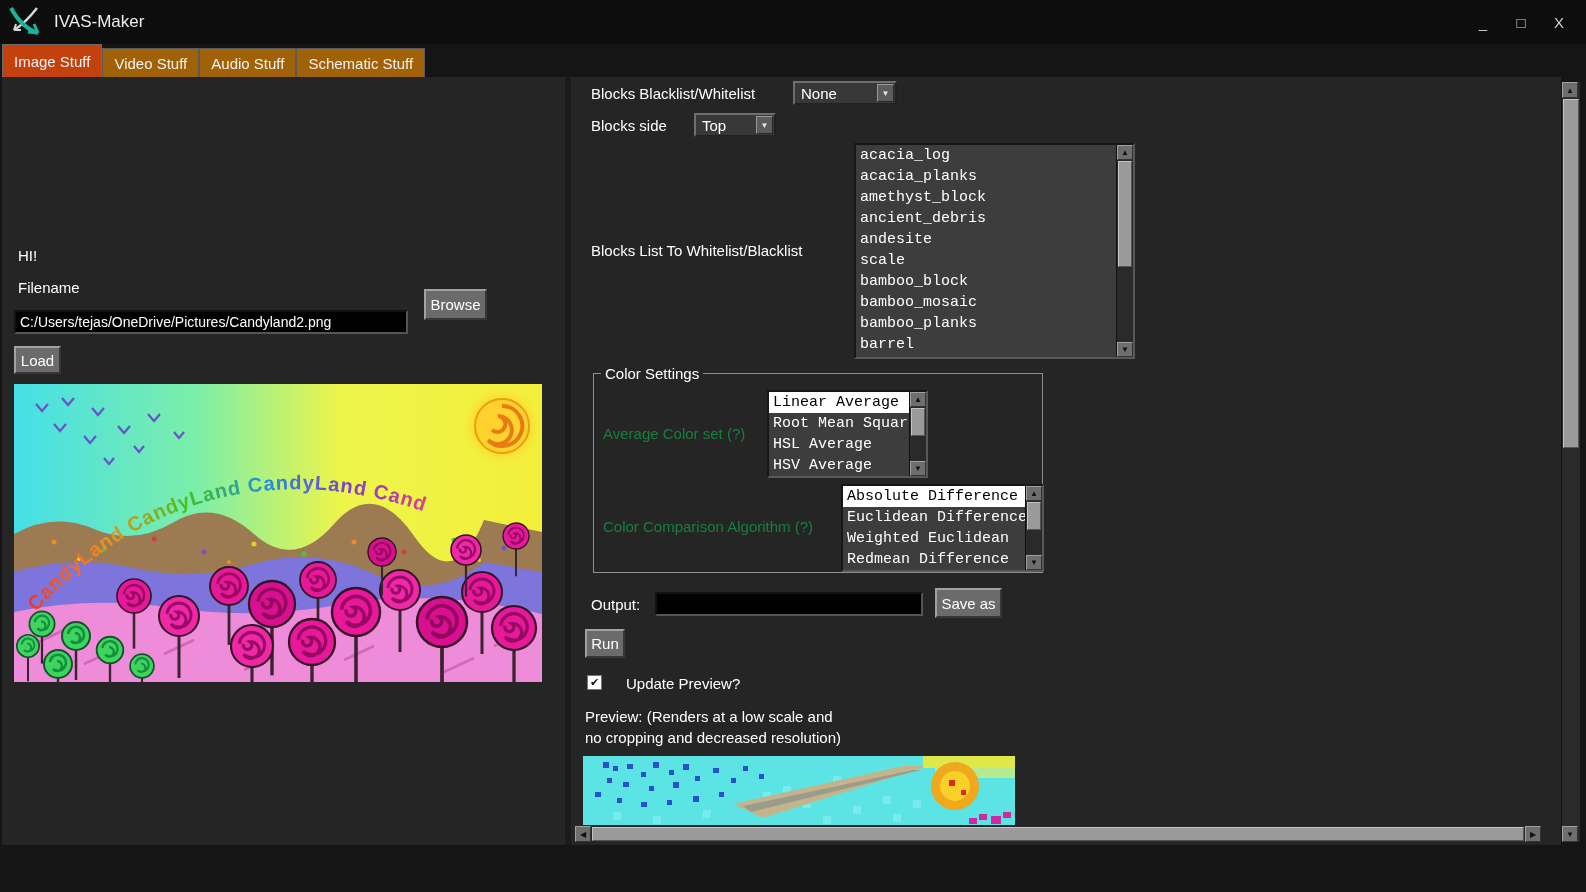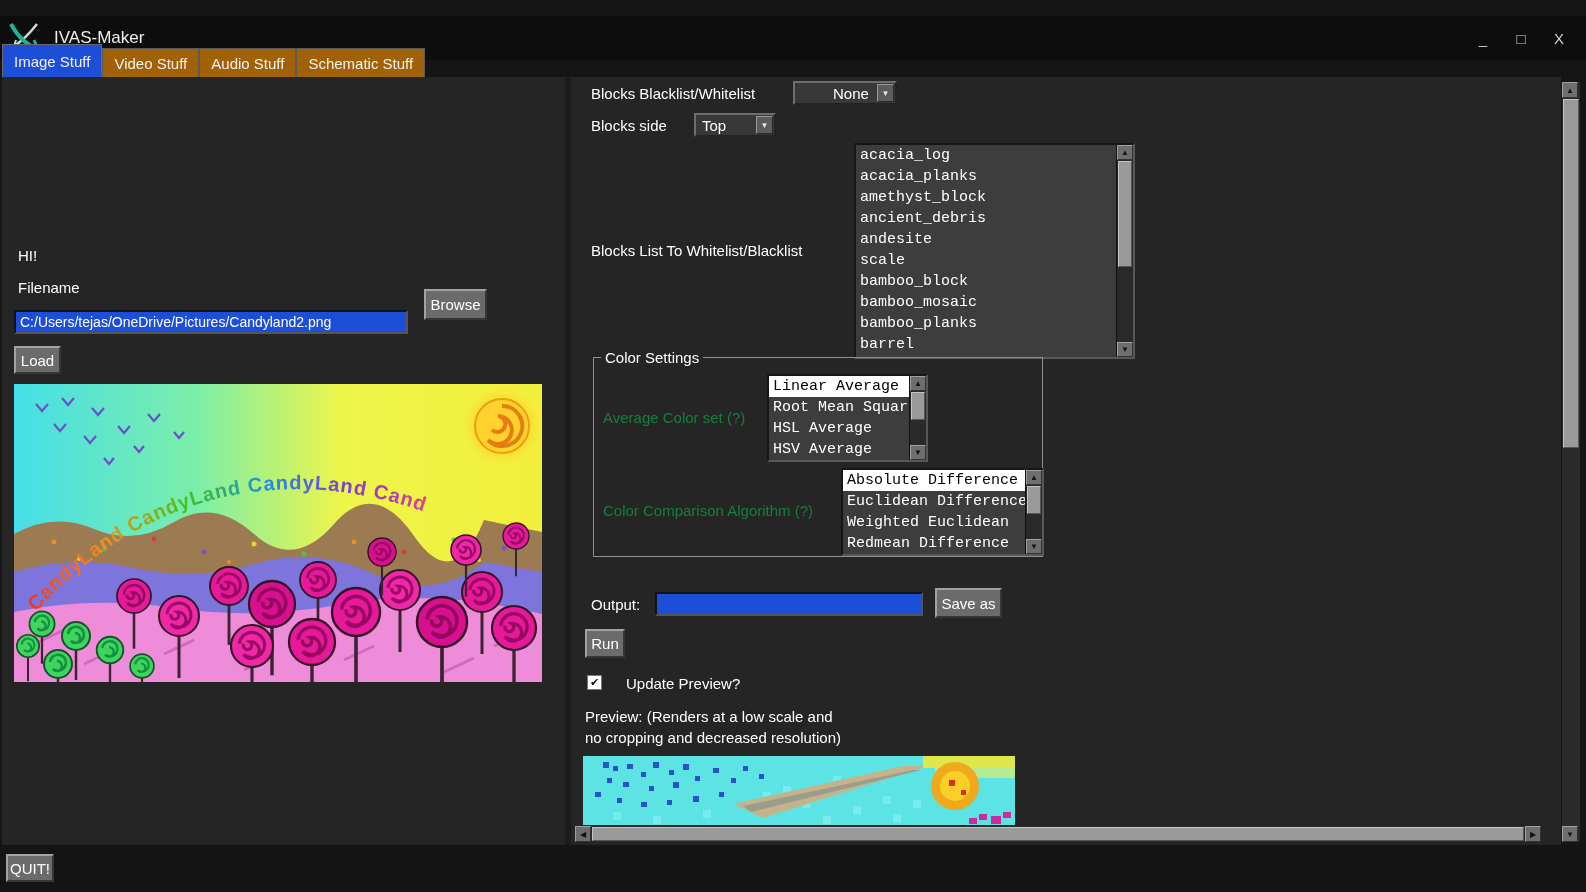--- a/index.html
+++ b/index.html
@@ -1,29 +1,29 @@
 <!DOCTYPE html>
 <html><head>
 <meta charset="utf-8">
 <style>
 *{box-sizing:border-box;margin:0;padding:0;}
 html,body{background:#101010;}
 #root{position:relative;width:1586px;height:892px;background:#151515;font-family:"Liberation Sans","DejaVu Sans",sans-serif;color:#fff;overflow:hidden;}
-.titlebar{position:absolute;left:0;top:0;width:1586px;height:44px;background:#0d0d0d;display:flex;align-items:center;margin-top:16px;}
+.titlebar{position:absolute;left:0;top:0;width:1586px;height:44px;background:#0d0d0d;display:flex;align-items:center;}
 .title-text{font-size:17px;color:#ededed;margin-left:10px;}
 .win-controls{margin-left:auto;display:flex;gap:16px;margin-right:16px;color:#cfcfcf;font-size:15px;}
 .win-btn{width:22px;text-align:center;cursor:default;}
 .tabbar{position:absolute;left:2px;top:44px;height:33px;display:flex;align-items:flex-end;}
 .tab{padding:0 11px;background:#a16207;color:#f2f2f2;font-size:15px;border:1px solid #5a5a5a;border-bottom:none;height:29px;display:flex;align-items:center;white-space:nowrap;}
-.tab.active{background:#1d4ed8;height:33px;border-color:#6a6a6a;}
+.tab.active{background:#c2410c;height:33px;border-color:#6a6a6a;}
 .panel{position:absolute;top:77px;height:768px;background:#252525;}
 .sash{position:absolute;left:565px;top:77px;width:6px;height:768px;background:#1b1b1b;}
 .label{position:absolute;font-size:15px;color:#fff;white-space:nowrap;}
 .label.purple{color:#15803d;}
-.entry{position:absolute;background:#1d4ed8;border:2px solid;border-color:#121212 #555555 #555555 #121212;color:#fff;font-size:14px;font-family:inherit;padding:0 4px;outline:none;}
+.entry{position:absolute;background:#000000;border:2px solid;border-color:#121212 #555555 #555555 #121212;color:#fff;font-size:14px;font-family:inherit;padding:0 4px;outline:none;}
 .btn{position:absolute;background:#6b6b6b;color:#fff;border:2px solid;border-color:#a2a2a2 #363636 #363636 #a2a2a2;font-size:15px;font-family:inherit;display:flex;align-items:center;justify-content:center;white-space:nowrap;cursor:default;}
 .optmenu{position:absolute;height:24px;background:#383838;border:2px solid;border-color:#6e6e6e #222222 #222222 #6e6e6e;display:flex;align-items:center;font-size:15px;cursor:default;}
 .opt-val{flex:1;padding-left:6px;}
 .opt-arrow{width:17px;align-self:stretch;margin:1px;background:#5c5c5c;border:1px solid;border-color:#999999 #2a2a2a #2a2a2a #999999;display:flex;align-items:center;justify-content:center;font-size:8px;color:#e8e8e8;}
 .listbox{position:absolute;background:#3d3d3d;border:2px solid;border-color:#161616 #585858 #585858 #161616;display:flex;}
 .lb-items{flex:1;overflow:hidden;font-family:Liberation Mono, monospace;}
 .lb-item{height:21px;line-height:21px;font-size:15px;color:#fff;padding-left:4px;white-space:nowrap;}
 .lb-item.selected{background:#ffffff;color:#000;}
 .vscroll{display:flex;flex-direction:column;width:17px;background:#2a2a2a;border-left:1px solid #111;}
 .vscroll-abs{position:absolute;display:flex;flex-direction:column;width:18px;background:#2a2a2a;}
@@ -179,21 +179,21 @@
         <use href="#pop" transform="translate(298 258) scale(1.15)" color="#e8189a"></use>
         <use href="#pop" transform="translate(238 262) scale(1.05)" color="#f028a8"></use>
       </g>
       <text font-size="20" font-weight="bold" fill="url(#rainbow)" letter-spacing="1" font-family="Liberation Sans, sans-serif">
         <textPath href="#arcpath">CandyLand CandyLand CandyLand Cand</textPath>
       </text>
     </svg>
   </div>
 
   <span class="label" style="left:591px;top:85px;">Blocks Blacklist/Whitelist</span>
-  <div class="optmenu" style="left:793px;top:81px;width:104px;padding-left:32px;">
+  <div class="optmenu" style="left:793px;top:81px;width:104px;">
     <span class="opt-val">None</span>
     <span class="opt-arrow">
         <span>▼</span>
       </span>
   </div>
 
   <span class="label" style="left:591px;top:117px;">Blocks side</span>
   <div class="optmenu" style="left:694px;top:113px;width:82px;">
     <span class="opt-val">Top</span>
     <span class="opt-arrow">
@@ -221,21 +221,21 @@
         </div>
       <div class="sb-trough">
           <div class="sb-thumb" style="left:1px;right:1px;top:1px;height:58%;"></div>
         </div>
       <div class="sb-btn">
           <span>▼</span>
         </div>
     </div>
   </div>
 
-  <div class="groupbox" style="left:593px;top:357px;width:450px;height:200px;">
+  <div class="groupbox" style="left:593px;top:373px;width:450px;height:200px;">
     <span class="gb-legend">Color Settings</span>
 
     <span class="label purple" style="left:9px;top:51px;">Average Color set (?)</span>
     <div class="listbox" style="left:173px;top:16px;width:161px;height:88px;">
       <div class="lb-items">
           <div class="lb-item selected">Linear Average</div>
           <div class="lb-item">Root Mean Square Average</div>
           <div class="lb-item">HSL Average</div>
           <div class="lb-item">HSV Average</div>
         </div>
@@ -365,17 +365,14 @@
         <span>▲</span>
       </div>
     <div class="sb-trough">
         <div class="sb-thumb" style="left:1px;right:1px;top:1px;height:48%;"></div>
       </div>
     <div class="sb-btn" style="width:16px;">
         <span>▼</span>
       </div>
   </div>
 
-  <div class="footer-bar" style="position:absolute;left:0;top:845px;width:1586px;height:47px;background:#141414;">
-    <button class="btn" style="left:6px;top:9px;width:48px;height:28px;">QUIT!</button>
-  </div>
 
 </div>
 
 </body></html>

